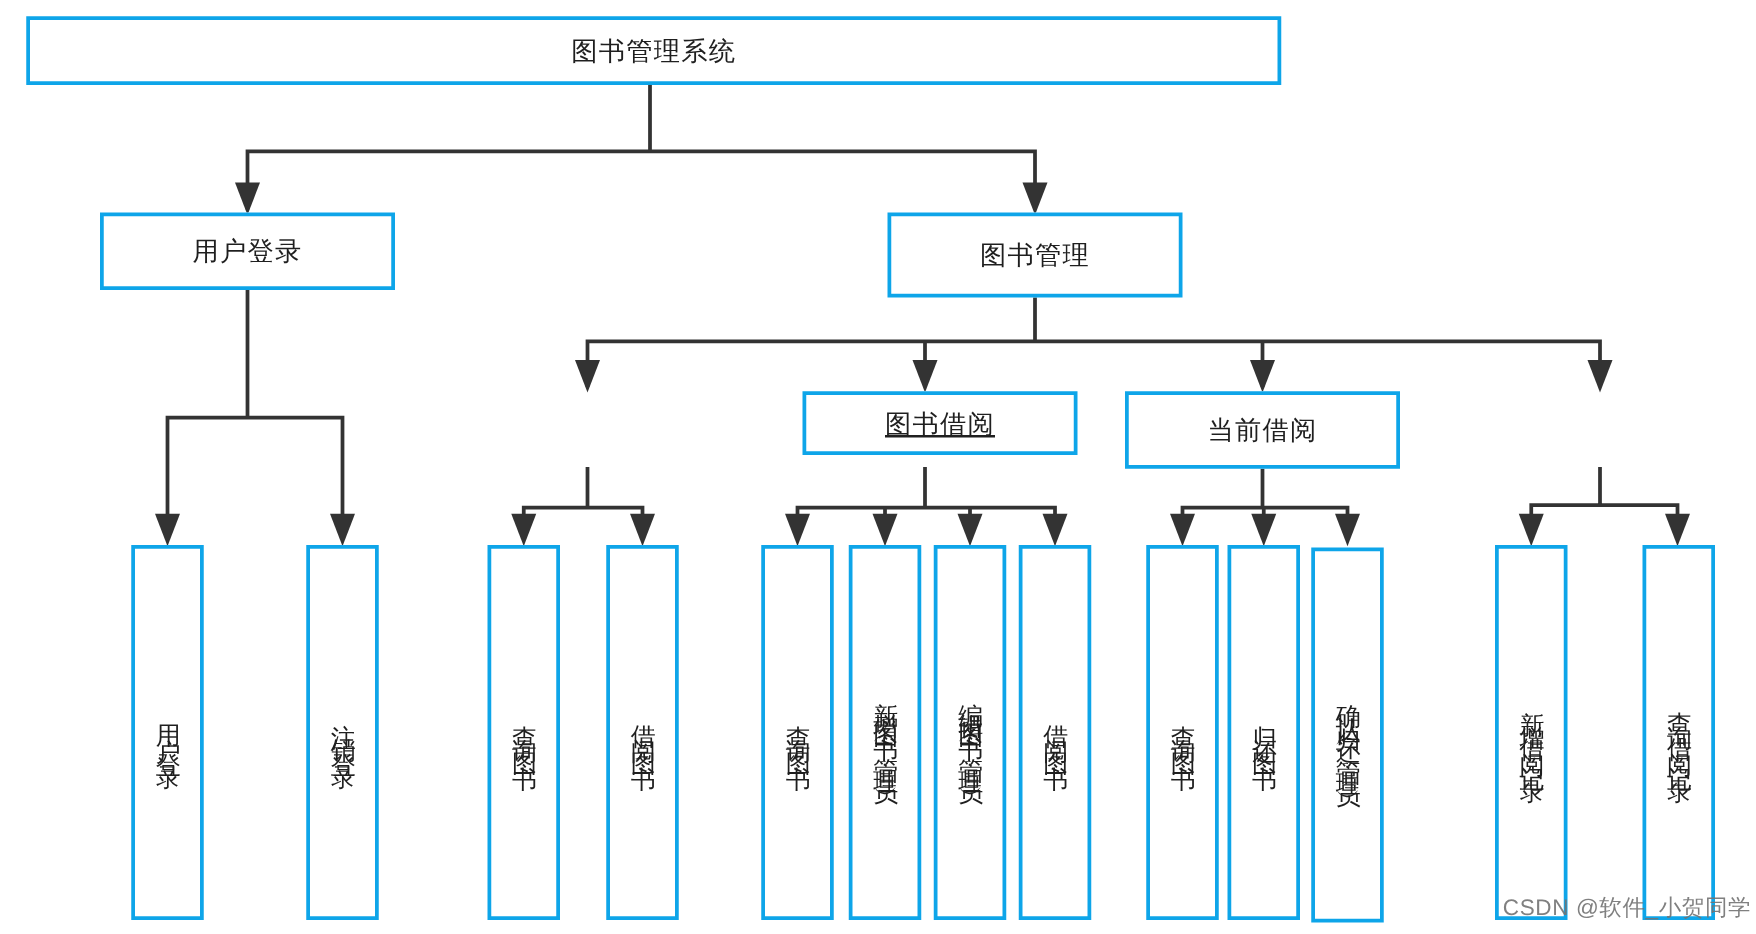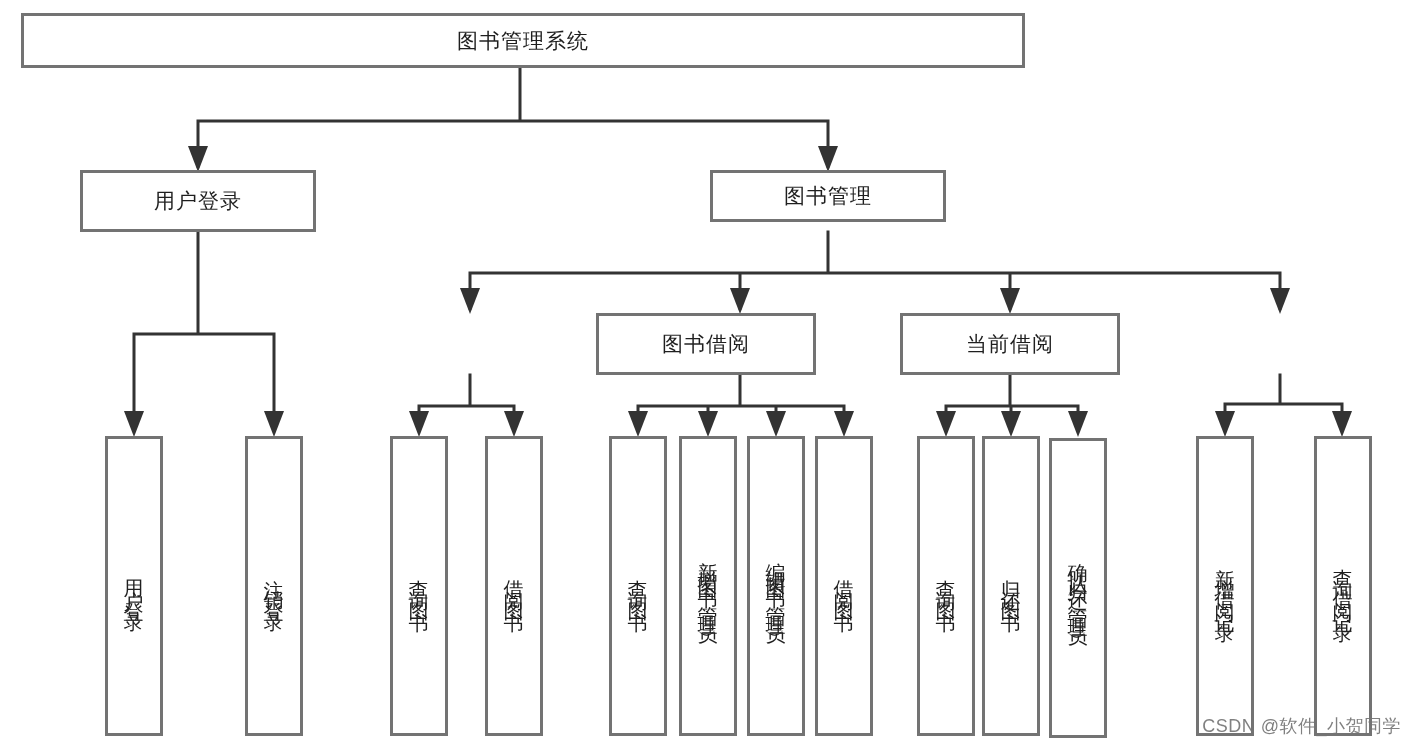--- a/index.html
+++ b/index.html
@@ -14,21 +14,21 @@
   .connectors {
     position: absolute;
     left: 0; top: 0;
     width: 1405px; height: 747px;
     z-index: 1;
   }
   .node {
     position: absolute;
     box-sizing: border-box;
     background: #ffffff;
-    border: 3px solid #737373;
+    border: 3px solid #0ea5e9;
     display: flex;
     align-items: center;
     justify-content: center;
     color: #1f1f1f;
     z-index: 2;
   }
   .node.hnode { font-size: 21px; letter-spacing: 1px; }
   .node.root { font-size: 21px; }
   .node.vnode {
     font-size: 20px;
@@ -108,25 +108,25 @@
     </g>
   </svg>
 
   <div class="node hnode root" style="left:21px; top:13px; width:1004px; height:55px;">
     <span>图书管理系统</span>
   </div>
 
   <div class="node hnode" style="left:80px; top:170px; width:236px; height:62px;">
     <span>用户登录</span>
   </div>
-  <div class="node hnode" style="left:710px; top:170px; width:236px; height:52px;">
+  <div class="node hnode" style="left:710px; top:170px; width:236px; height:68px;">
     <span>图书管理</span>
   </div>
 
-  <div class="node hnode" style="left:596px; top:313px; width:220px; height:62px;">
+  <div class="node hnode" style="left:642px; top:313px; width:220px; height:51px;text-decoration:underline;">
     <span>图书借阅</span>
   </div>
   <div class="node hnode" style="left:900px; top:313px; width:220px; height:62px;align-items:center;">
     <span>当前借阅</span>
   </div>
 
   <div class="node vnode" style="left:105px; top:436px; width:58px; height:300px;">
     <span class="vtext">用户登录</span>
   </div>
   <div class="node vnode" style="left:245px; top:436px; width:58px; height:300px;">

